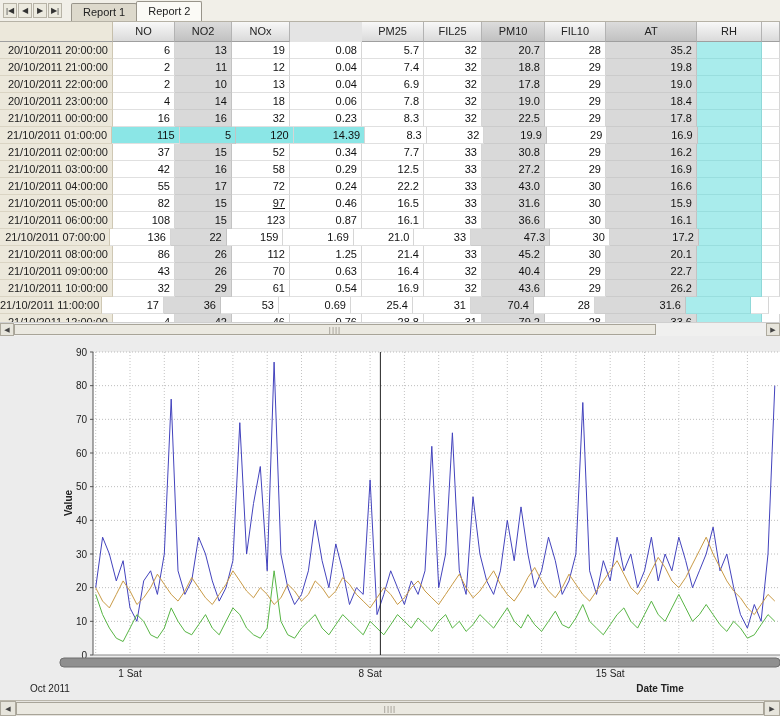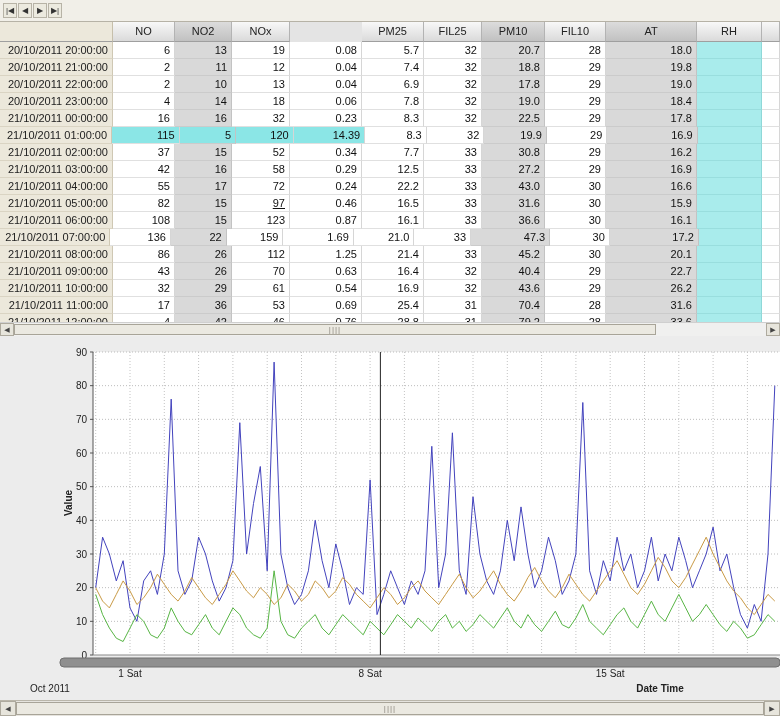--- a/index.html
+++ b/index.html
@@ -79,20 +79,24 @@
 <body>
 
 <div class="app">
 
   <div class="toolbar">
     <div class="navbtns">
         <div class="navbtn">|◀</div>
         <div class="navbtn">◀</div>
         <div class="navbtn">▶</div>
         <div class="navbtn">▶|</div>
+      </div>
+    <div class="tabs">
+        <div class="tab">Report 1</div>
+        <div class="tab active">Report 2</div>
       </div>
   </div>
 
   <div>
     <div class="thead">
         <div class="hcell timecol" style="width: 113px;"></div>
         <div class="hcell" style="width: 62px;">NO</div>
         <div class="hcell shade" style="width: 57px;">NO2</div>
         <div class="hcell" style="width: 58px;">NOx</div>
         <div class="hcell" style="width: 72px; margin-top: 28px;">CO</div>
@@ -108,21 +112,21 @@
         <div class="trow">
           <div class="tcell timecol" style="width: 113px;">20/10/2011 20:00:00</div>
           <div class="tcell" style="width: 62px;">6</div>
           <div class="tcell shade" style="width: 57px;">13</div>
           <div class="tcell" style="width: 58px;">19</div>
           <div class="tcell" style="width: 72px;">0.08</div>
           <div class="tcell" style="width: 62px;">5.7</div>
           <div class="tcell" style="width: 58px;">32</div>
           <div class="tcell shade" style="width: 63px;">20.7</div>
           <div class="tcell" style="width: 61px;">28</div>
-          <div class="tcell shade" style="width: 91px;">18.0</div>
+          <div class="tcell shade" style="width: 91px;">35.2</div>
           <div class="tcell cyan" style="width: 65px;"></div>
           <div class="tcell" style="width: 18px;"></div>
         </div>
         <div class="trow">
           <div class="tcell timecol" style="width: 113px;">20/10/2011 21:00:00</div>
           <div class="tcell" style="width: 62px;">2</div>
           <div class="tcell shade" style="width: 57px;">11</div>
           <div class="tcell" style="width: 58px;">12</div>
           <div class="tcell" style="width: 72px;">0.04</div>
           <div class="tcell" style="width: 62px;">7.4</div>
@@ -309,21 +313,21 @@
           <div class="tcell" style="width: 72px;">0.54</div>
           <div class="tcell" style="width: 62px;">16.9</div>
           <div class="tcell" style="width: 58px;">32</div>
           <div class="tcell shade" style="width: 63px;">43.6</div>
           <div class="tcell" style="width: 61px;">29</div>
           <div class="tcell shade" style="width: 91px;">26.2</div>
           <div class="tcell cyan" style="width: 65px;"></div>
           <div class="tcell" style="width: 18px;"></div>
         </div>
         <div class="trow">
-          <div class="tcell timecol" style="width: 113px;">21/10/2011 11:00:00</div>
+          <div class="tcell timecol" style="width: 102px;">21/10/2011 11:00:00</div>
           <div class="tcell" style="width: 62px;">17</div>
           <div class="tcell shade" style="width: 57px;">36</div>
           <div class="tcell" style="width: 58px;">53</div>
           <div class="tcell" style="width: 72px;">0.69</div>
           <div class="tcell" style="width: 62px;">25.4</div>
           <div class="tcell" style="width: 58px;">31</div>
           <div class="tcell shade" style="width: 63px;">70.4</div>
           <div class="tcell" style="width: 61px;">28</div>
           <div class="tcell shade" style="width: 91px;">31.6</div>
           <div class="tcell cyan" style="width: 65px;"></div>

